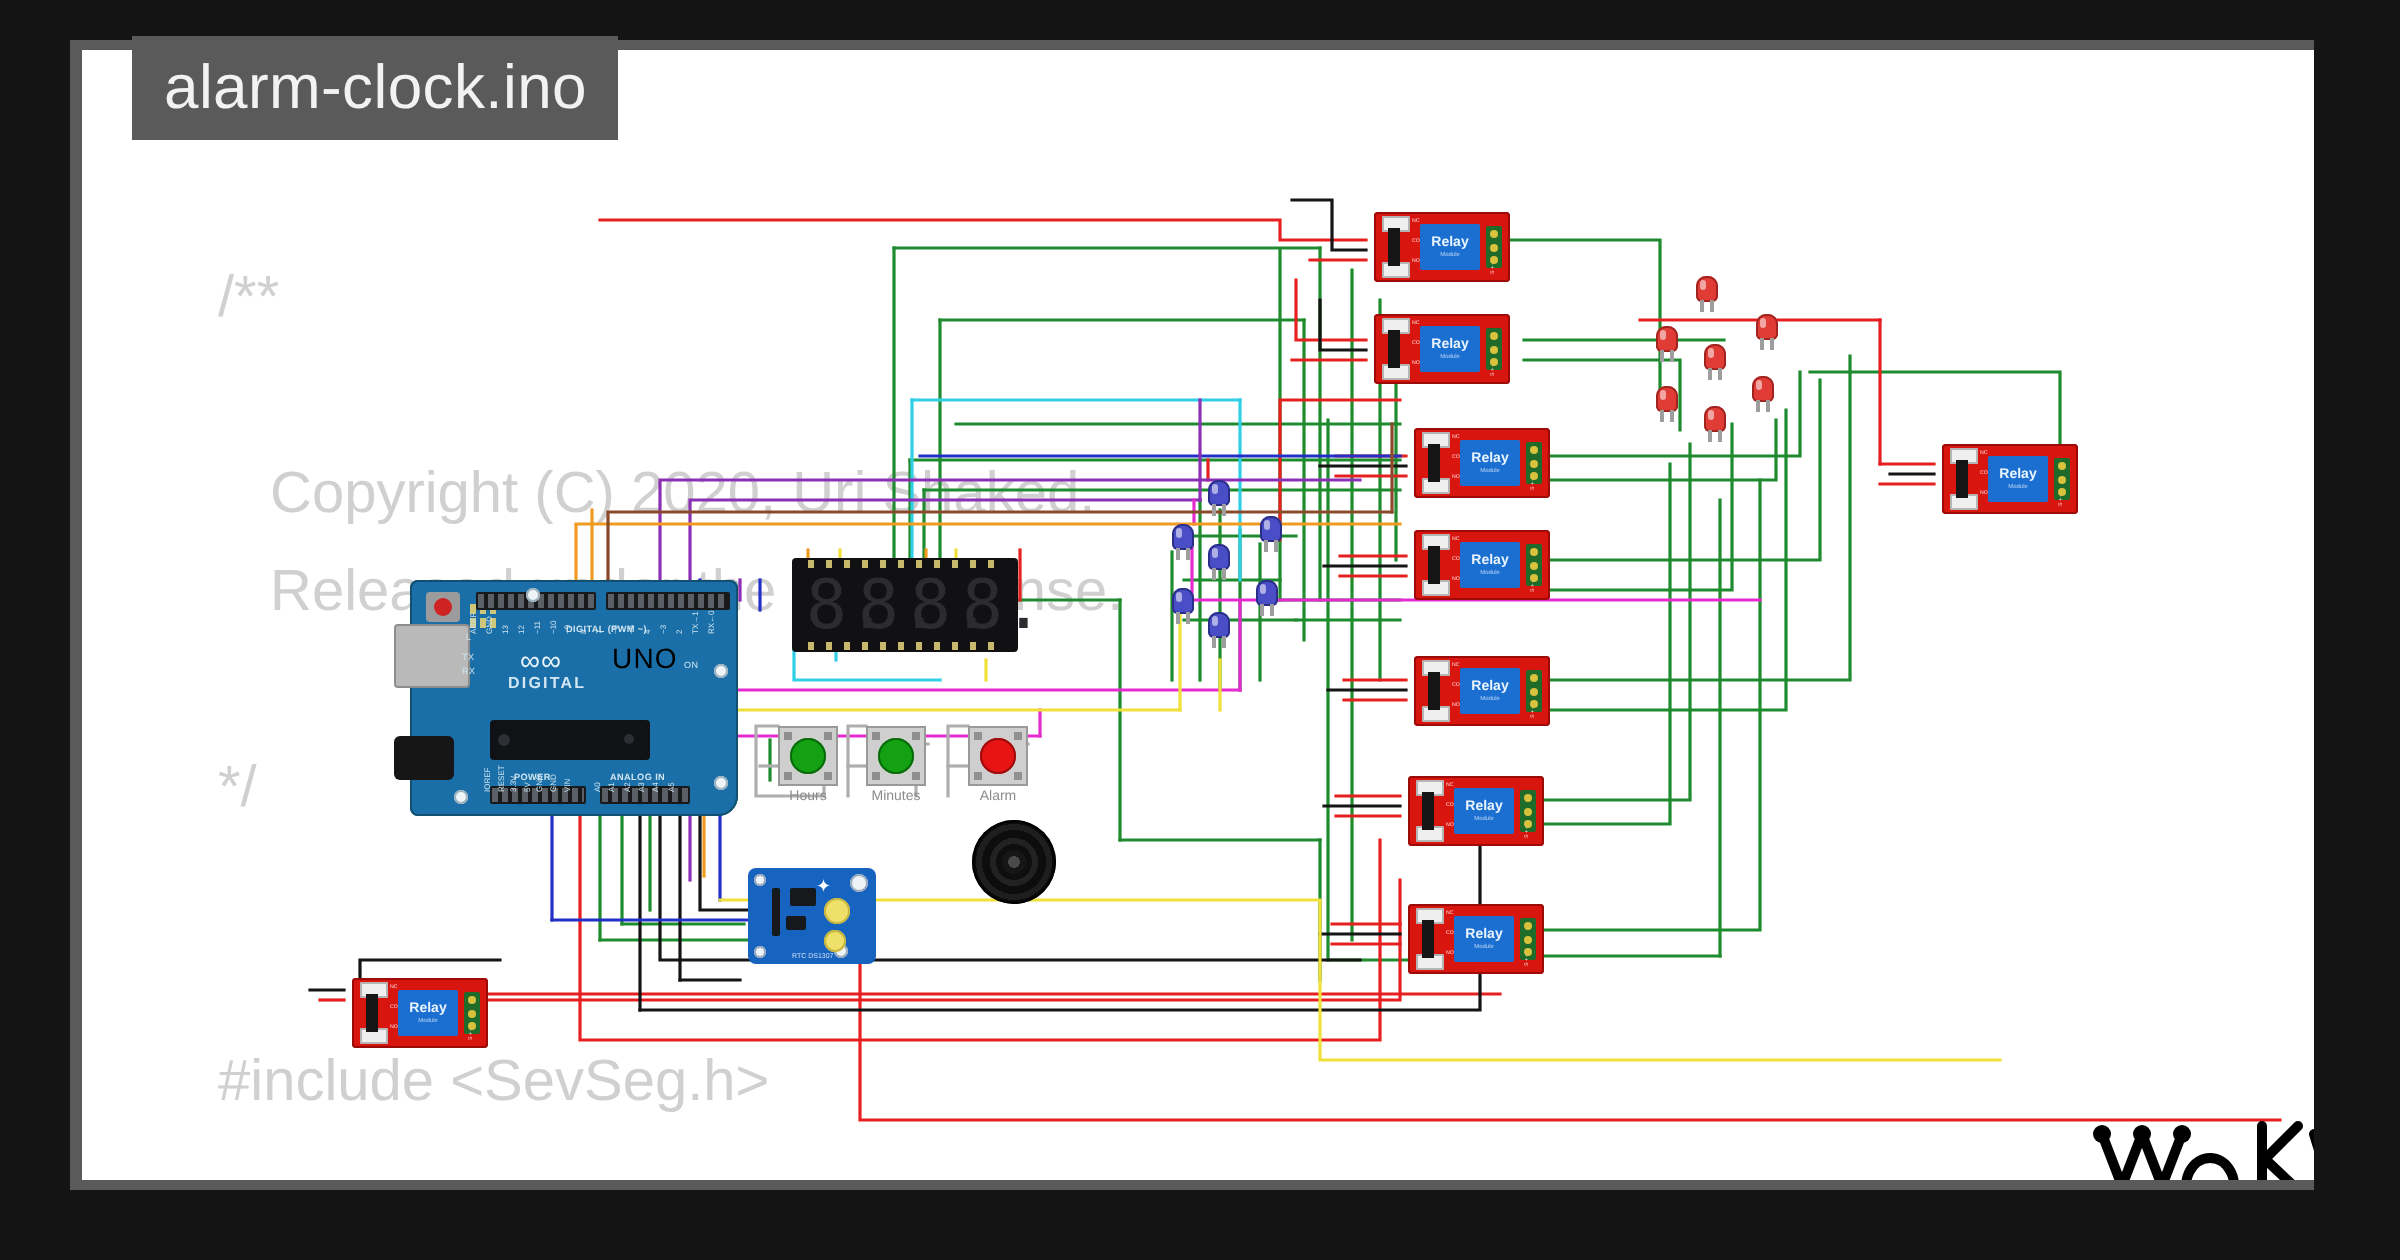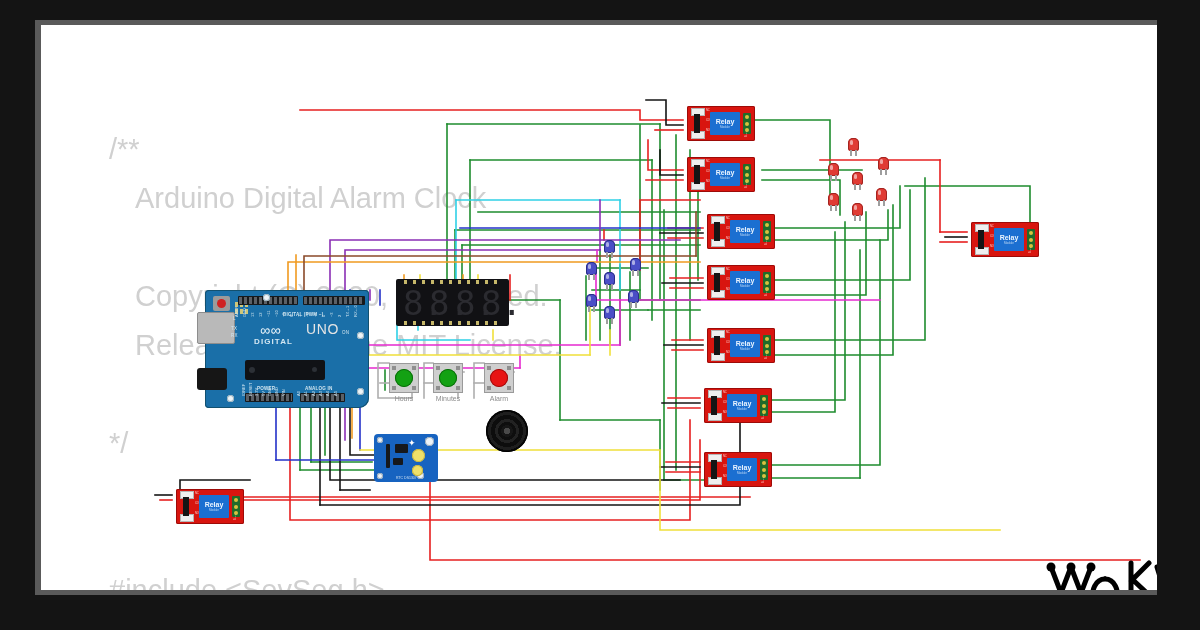--- a/index.html
+++ b/index.html
@@ -56,21 +56,21 @@
   .uno .pwr{position:absolute;left:-8px;top:78px;width:30px;height:22px;background:#161616;border-radius:3px;}
   .uno .hdr{position:absolute;height:9px;background:#17191b;border-radius:1px;}
   .uno .hdr::after{content:"";position:absolute;inset:1px;background:repeating-linear-gradient(to right,#5b6066 0 3px,#17191b 3px 5px);}
   .uno .chip{position:absolute;left:40px;top:70px;width:80px;height:20px;background:#101216;border-radius:2px;}
   .uno .chip::before{content:"";position:absolute;left:4px;top:7px;width:6px;height:6px;border-radius:50%;background:#2c3036;}
   .uno .chip::after{content:"";position:absolute;right:8px;top:7px;width:5px;height:5px;border-radius:50%;background:#2c3036;}
   .uno .rst{position:absolute;left:8px;top:6px;width:17px;height:15px;background:#9b9b9b;border-radius:2px;}
   .uno .rst i{position:absolute;left:4px;top:3px;width:9px;height:9px;border-radius:50%;background:#cf2222;display:block;}
   .uno .logo{position:absolute;left:55px;top:32px;color:#eaf4fa;font-size:14px;letter-spacing:.5px;}
   .uno .brand{position:absolute;left:49px;top:47px;color:#d3e7f2;font-size:8px;letter-spacing:1.1px;font-weight:bold;}
-  .uno .uno-t{position:absolute;left:101px;top:31px;color:#e5e5e5;font-size:14px;letter-spacing:.6px;}
+  .uno .uno-t{position:absolute;left:101px;top:31px;color:#000000;font-size:14px;letter-spacing:.6px;}
   .uno .lbl{position:absolute;color:#cfe4ef;font-size:4.5px;letter-spacing:.2px;white-space:nowrap;}
   .uno .lblv{position:absolute;color:#cfe4ef;font-size:4px;transform:rotate(-90deg);transform-origin:left bottom;white-space:nowrap;}
   .uno .mh{position:absolute;width:7px;height:7px;border-radius:50%;background:#eef4f7;box-shadow:inset 0 0 0 1px #9bb3c0;}
   .uno .leds{position:absolute;display:flex;gap:2px;}
   .uno .leds i{width:3px;height:5px;background:#cfc77a;display:block;}
 
   
   .seg7{
     position:absolute;left:396px;top:279px;width:113px;height:47px;
     background:#111114;border-radius:2px;display:flex;align-items:center;
@@ -125,21 +125,21 @@
   .led-blue .bulb{background:#4a4ec6;box-shadow:inset 0 0 0 1px #2b2e86;}
 </style>
 </head>
 <body>
 
 <div id="stage">
 
   <div class="sheet-shadow"></div>
   <div class="sheet">
 
-    <div class="code" id="code-block"><div>/**</div><div class="ind">Arduino Digital Alarm Clock</div><div>&nbsp;</div><div class="ind">Copyright (C) 2020, Uri Shaked.</div><div class="ind">Released under the MIT License.</div><div>&nbsp;</div><div>*/</div><div>&nbsp;</div><div>&nbsp;</div><div>#include &lt;SevSeg.h&gt;</div></div>
+    <div class="code" id="code-block"><div>/**</div><div>&nbsp;</div><div class="ind">Copyright (C) 2020, Uri Shaked.</div><div class="ind">Released under the MIT License.</div><div>&nbsp;</div><div>*/</div><div>&nbsp;</div><div>&nbsp;</div><div>#include &lt;SevSeg.h&gt;</div></div>
 
     <svg class="diagram" viewBox="0 0 1200 630" width="1200" height="630" style="position:absolute;left:-41px;top:-25px;">
       <g fill="none" stroke-width="1.6" stroke-linecap="square">
 
         <g stroke="#1e8c2e">
           <path d="M447 124 L660 124"></path>
           <path d="M447 124 L447 300"></path>
           <path d="M660 124 L660 300"></path>
           <path d="M470 160 L652 160"></path>
           <path d="M470 160 L470 305"></path>
@@ -694,13 +694,14 @@
         </g>
         <g fill="#000">
           <rect x="137" y="22" width="6" height="20" rx="1"></rect>
           <circle cx="140" cy="14" r="4.5"></circle>
         </g>
       </svg>
     </div>
 
   </div>
 
+  <div class="filetab">alarm-clock.ino</div>
 </div>
 
 </body></html>

